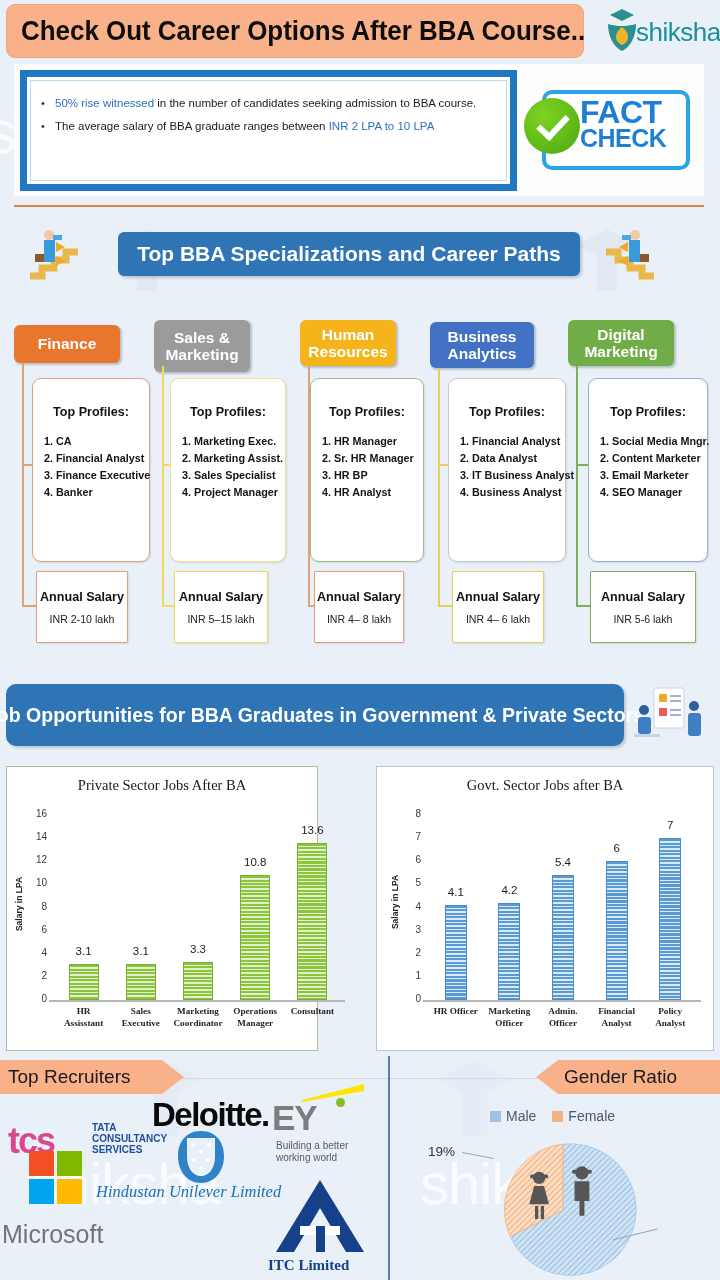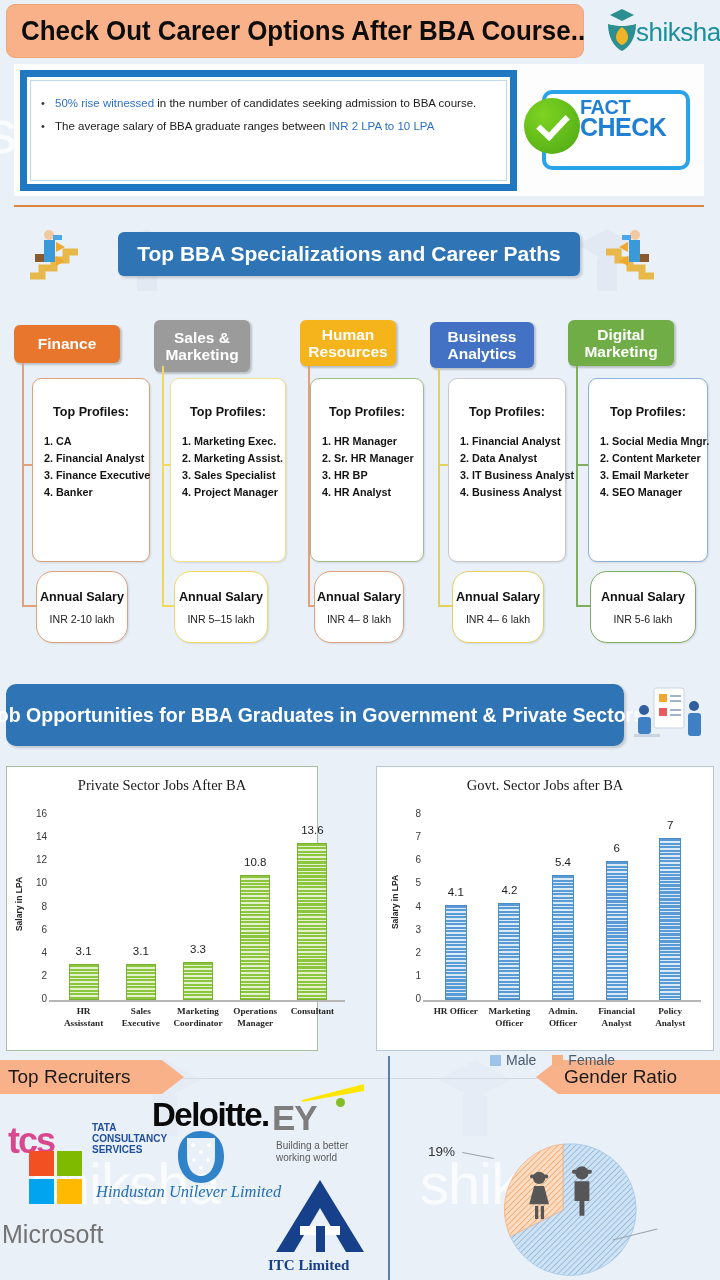--- a/index.html
+++ b/index.html
@@ -67,21 +67,21 @@
   .fc-circle::after {
     content: ""; position: absolute; left: 14px; top: 17px; width: 24px; height: 12px;
     border-left: 6px solid #fff; border-bottom: 6px solid #fff;
     transform: rotate(-47deg);
   }
   .fc-text { position: absolute; left: 62px; top: 22px; z-index: 4; }
   .fc-text div {
     font-family: "Liberation Sans Narrow", "Liberation Sans", sans-serif;
     font-weight: bold; color: #1f7fd4; line-height: .92; letter-spacing: -.5px;
   }
-  .fc-f { font-size: 20px; }
+  .fc-f { font-size: 32px; }
   .fc-c { font-size: 25px; }
 
   .rule-orange { position: absolute; left: 14px; top: 205px; width: 690px; height: 2px; background: #e0833f; }
 
   
   .sec-banner {
     position: absolute; border-radius: 6px; background: #2f75b5;
     display: flex; align-items: center; justify-content: center;
     box-shadow: 2px 2px 3px rgba(0,0,0,.18);
   }
@@ -106,21 +106,21 @@
     position: absolute; background: #fff; border-radius: 9px; border: 1px solid #cfcfcf;
     box-shadow: 1px 1px 2px rgba(0,0,0,.10);
   }
   .card .ttl {
     text-align: center; font-size: 12.6px; font-weight: bold; color: #141414;
     margin-top: 26px;
   }
   .card ol { list-style: none; margin: 14px 0 0 0; padding: 0 0 0 11px; }
   .card ol li { font-size: 10.8px; color: #141414; font-weight: bold; line-height: 1.58; white-space: nowrap; }
   .sal {
-    position: absolute; background: #fff; border-radius: 17px; border: 1px solid #cfcfcf;
+    position: absolute; background: #fff; border-radius: 1px; border: 1px solid #cfcfcf;
     box-shadow: 1px 1px 2px rgba(0,0,0,.10);
     display: flex; flex-direction: column; align-items: center; justify-content: center;
   }
   .sal .sh { font-size: 12.6px; font-weight: bold; color: #111; }
   .sal .sv { font-size: 10.6px; color: #222; margin-top: 9px; }
   .conn { position: absolute; background: #e0a07a; }
 
   
   .chart-box {
     position: absolute; background: #fff; border: 1px solid #b9c9b0;
@@ -553,21 +553,21 @@
 
   <svg style="position:absolute;left:272px;top:1178px;width:96px;height:76px;" viewBox="0 0 96 76">
     <path d="M48 2 L92 74 L74 74 L48 30 L22 74 L4 74 Z" fill="#17408b"></path>
     <rect x="28" y="48" width="40" height="9" fill="#fff"></rect>
     <rect x="44" y="48" width="9" height="26" fill="#17408b"></rect>
   </svg>
   <div class="logo-item" style="left:268px; top:1256px;">
     <span style="font-size:15px;color:#17408b;font-family:'Liberation Serif',serif;font-weight:bold;">ITC Limited</span>
   </div>
 
-  <div class="legend-row" style="left:470px; top:1052px;padding-left:20px;">
+  <div class="legend-row" style="left:470px; top:1108px;padding-left:20px;">
     <div class="li">
       <div class="sw" style="background:#9dc3e6;"></div>
       <div class="lb">Male</div>
     </div>
     <div class="li">
       <div class="sw" style="background:#f4b183;"></div>
       <div class="lb">Female</div>
     </div>
   </div>
 

